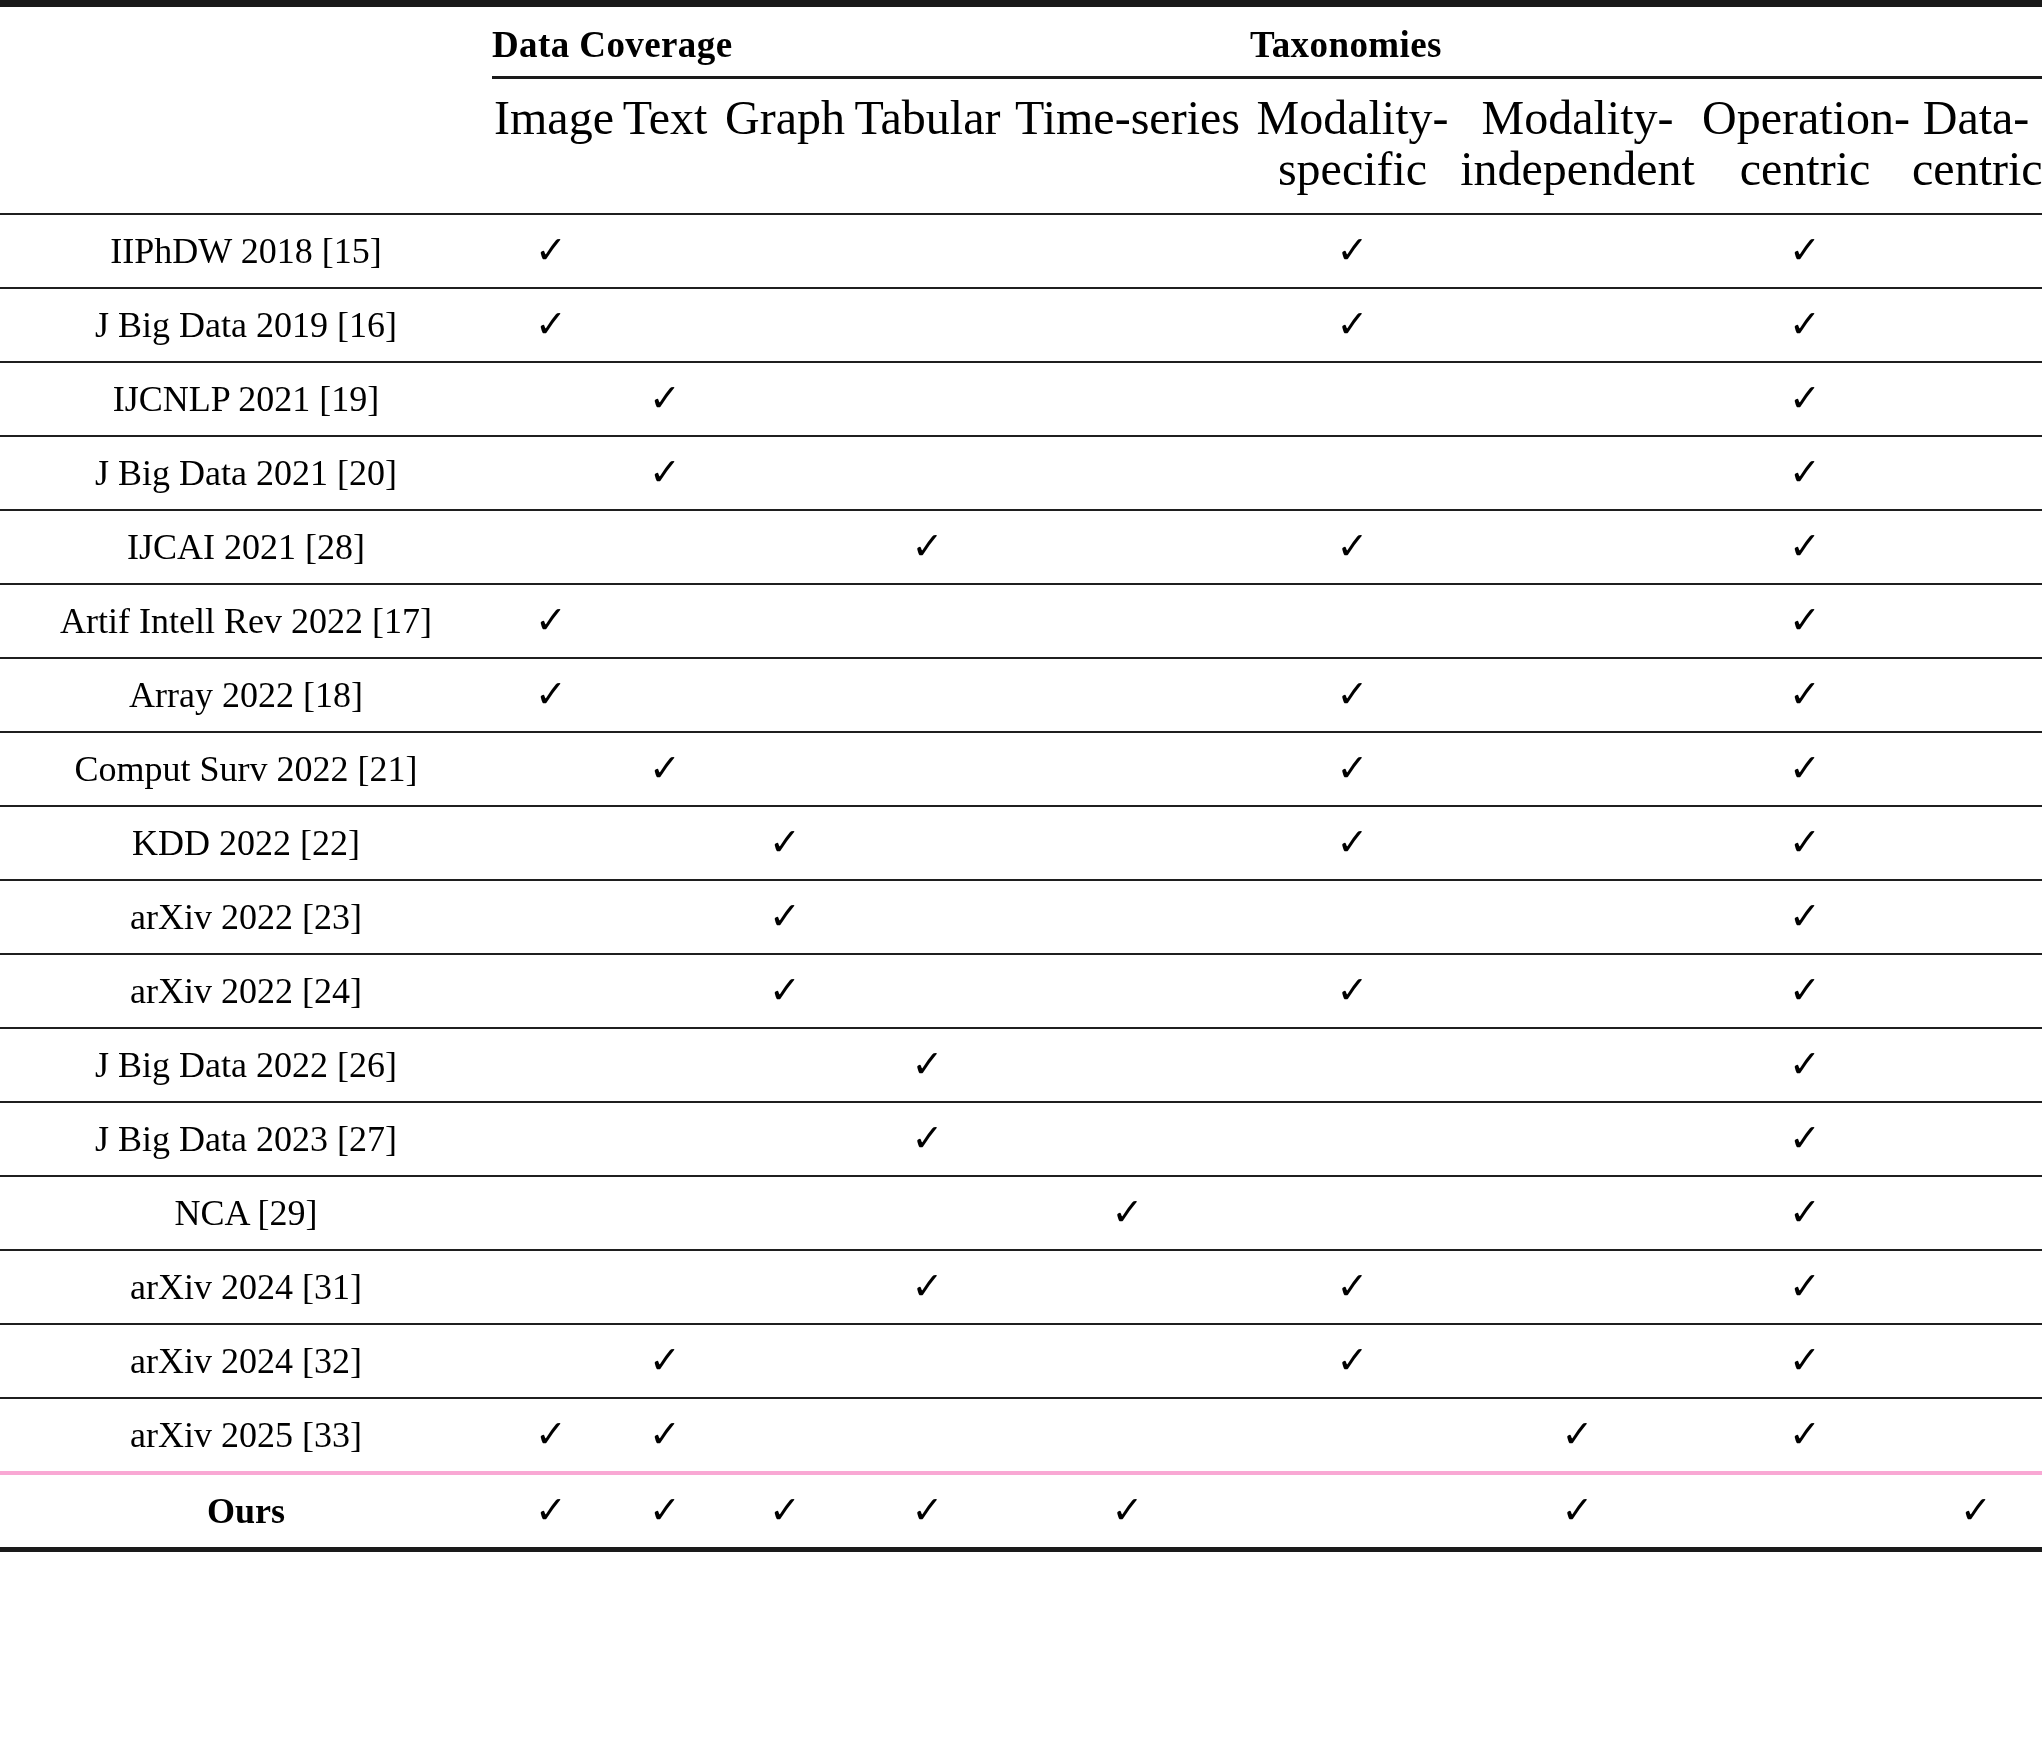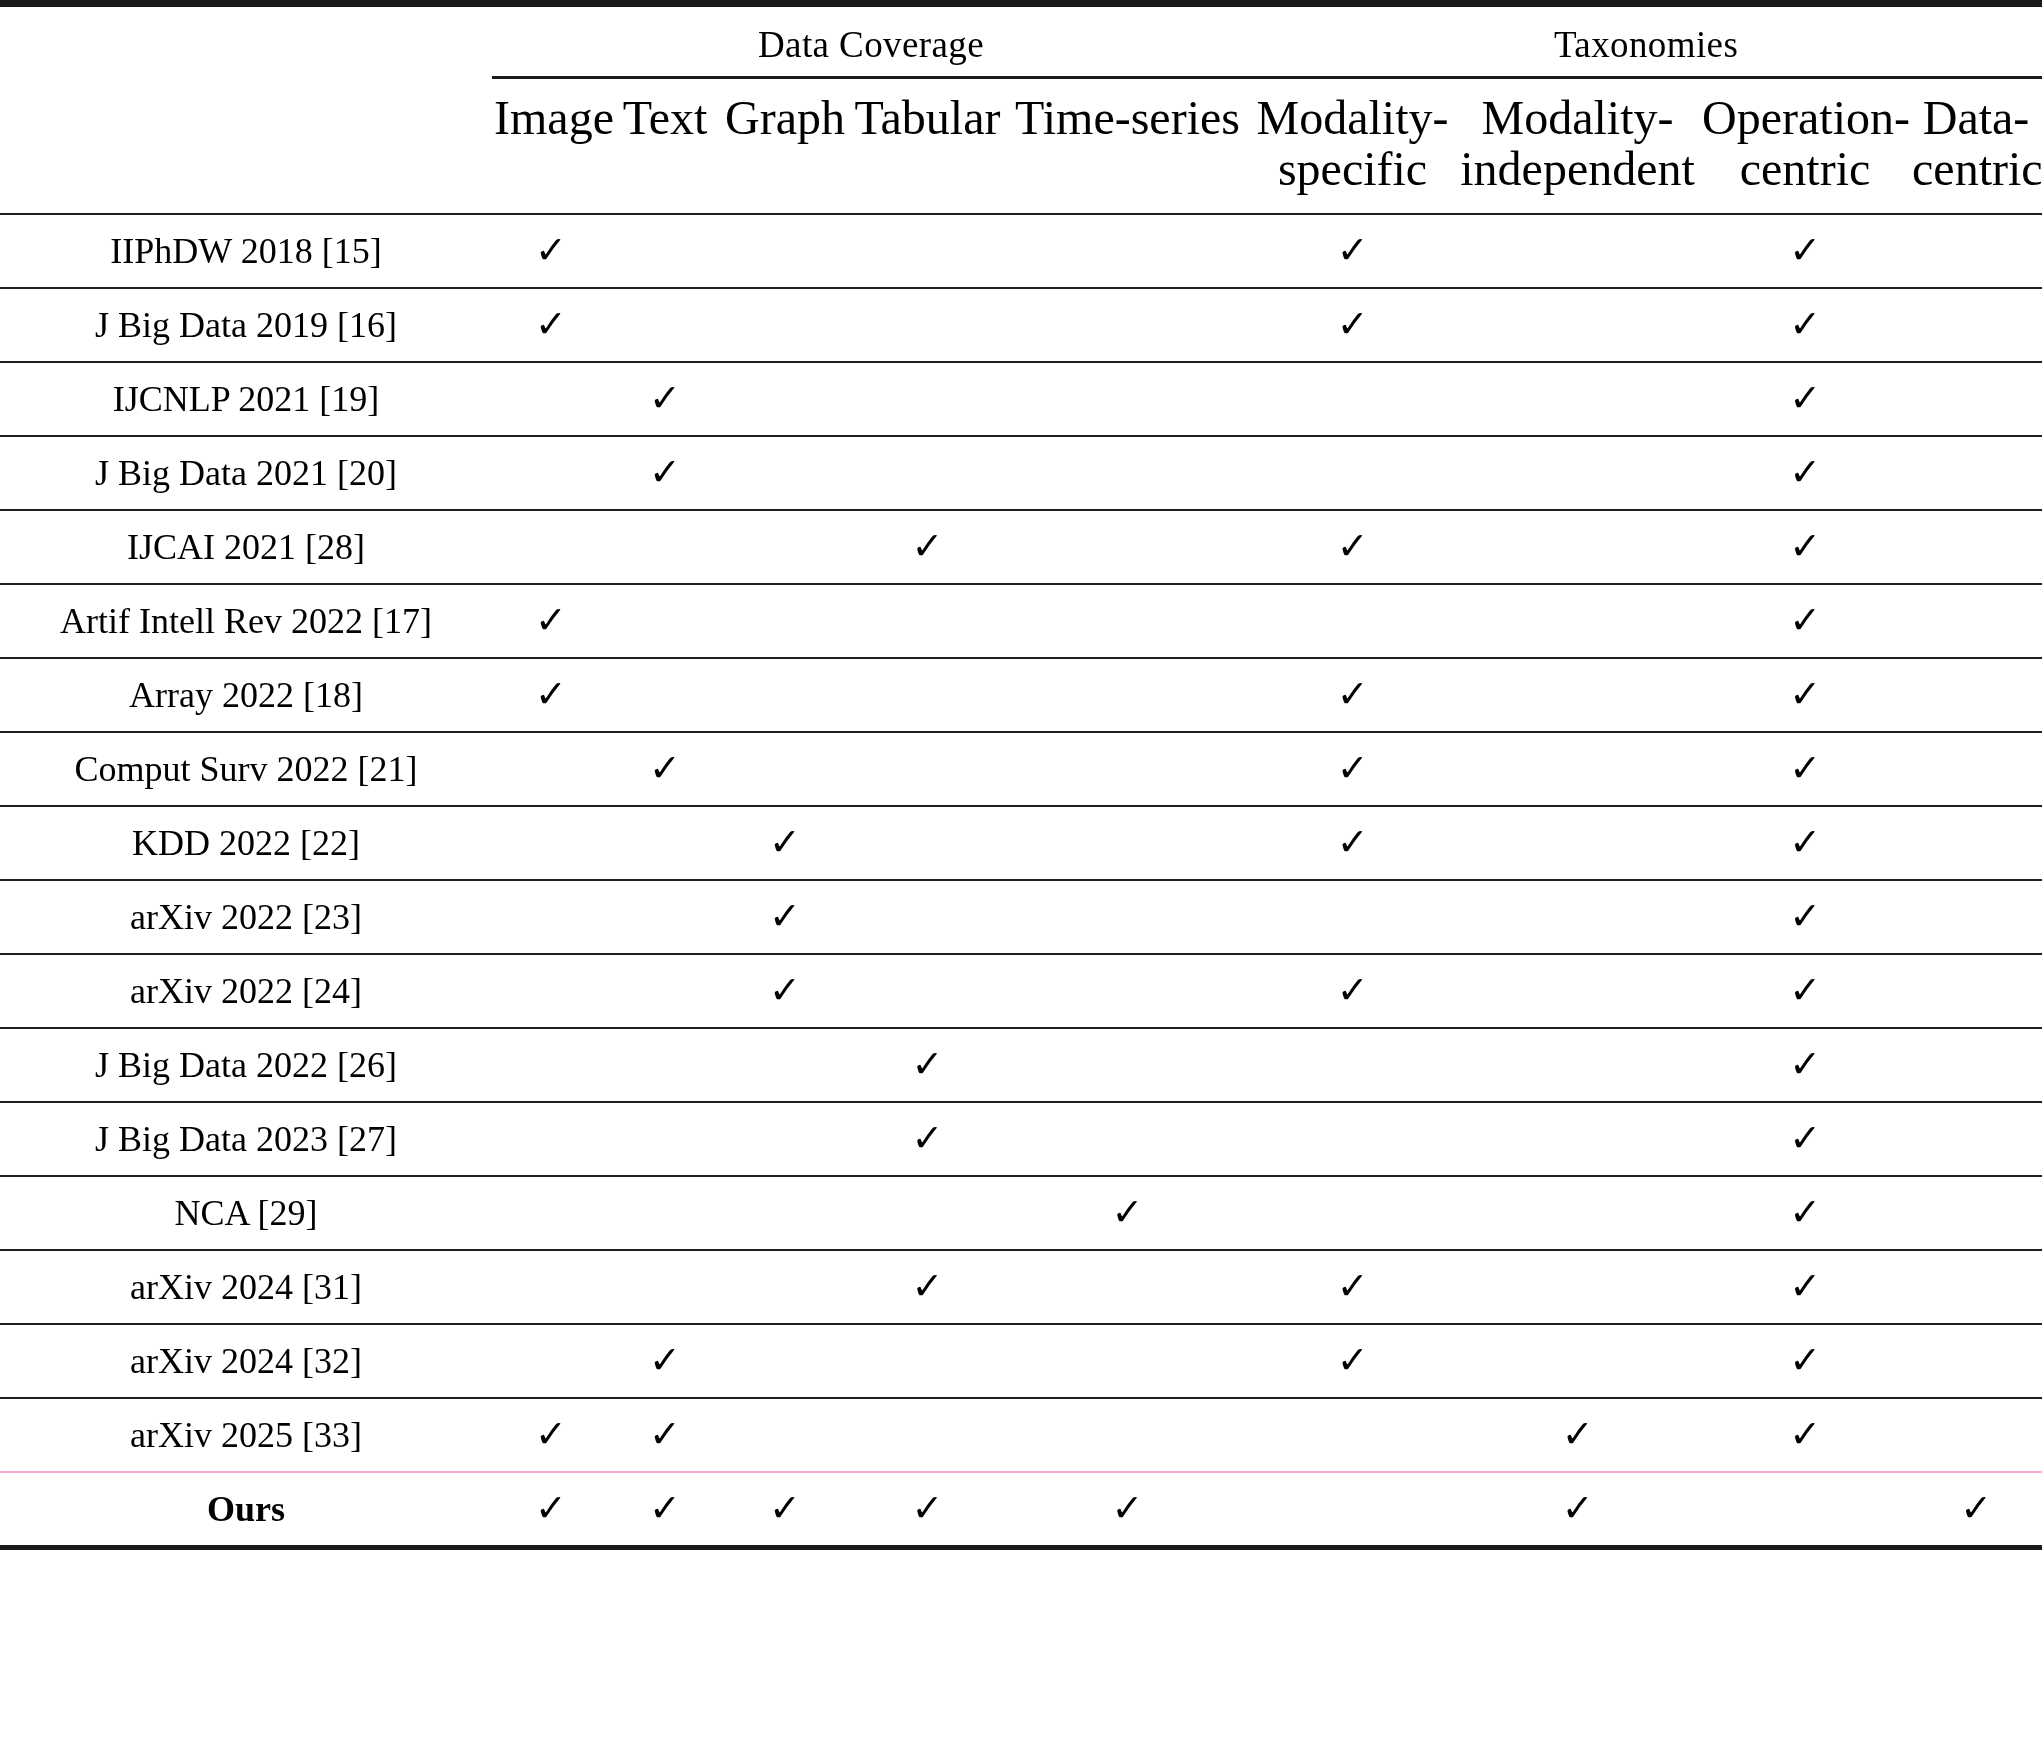--- a/index.html
+++ b/index.html
@@ -37,23 +37,22 @@
   col.c-opc { width: 210px; }
   col.c-datac { width: 132px; }
 
   .rule-top {
     height: 0;
     border-top: 7px solid #1a1a1a;
   }
 
   
   tr.group-row td {
-    text-align: center;
     vertical-align: bottom;
-    font-weight: normal;
+    font-weight: bold;
     font-size: 37px;
     padding: 16px 0 10px 0;
     letter-spacing: 0.4px;
   }
   .group-underline {
     border-bottom: 3px solid #1a1a1a;
   }
 
   tr.subhead-row td {
     text-align: center;
@@ -77,21 +76,21 @@
     text-align: center;
     vertical-align: middle;
     padding: 0;
   }
   tr.body-row td.method {
     text-align: center;
     padding: 0 0;
     white-space: nowrap;
   }
   tr.body-row.ours td {
-    border-top: 2px solid #f9a8d4;
+    border-top: 4px solid #f9a8d4;
     text-align: center;
   }
   tr.body-row.ours td.method {
     font-weight: bold;
   }
   .check {
     font-size: 38px;
     line-height: 1;
     display: inline-block;
   }

